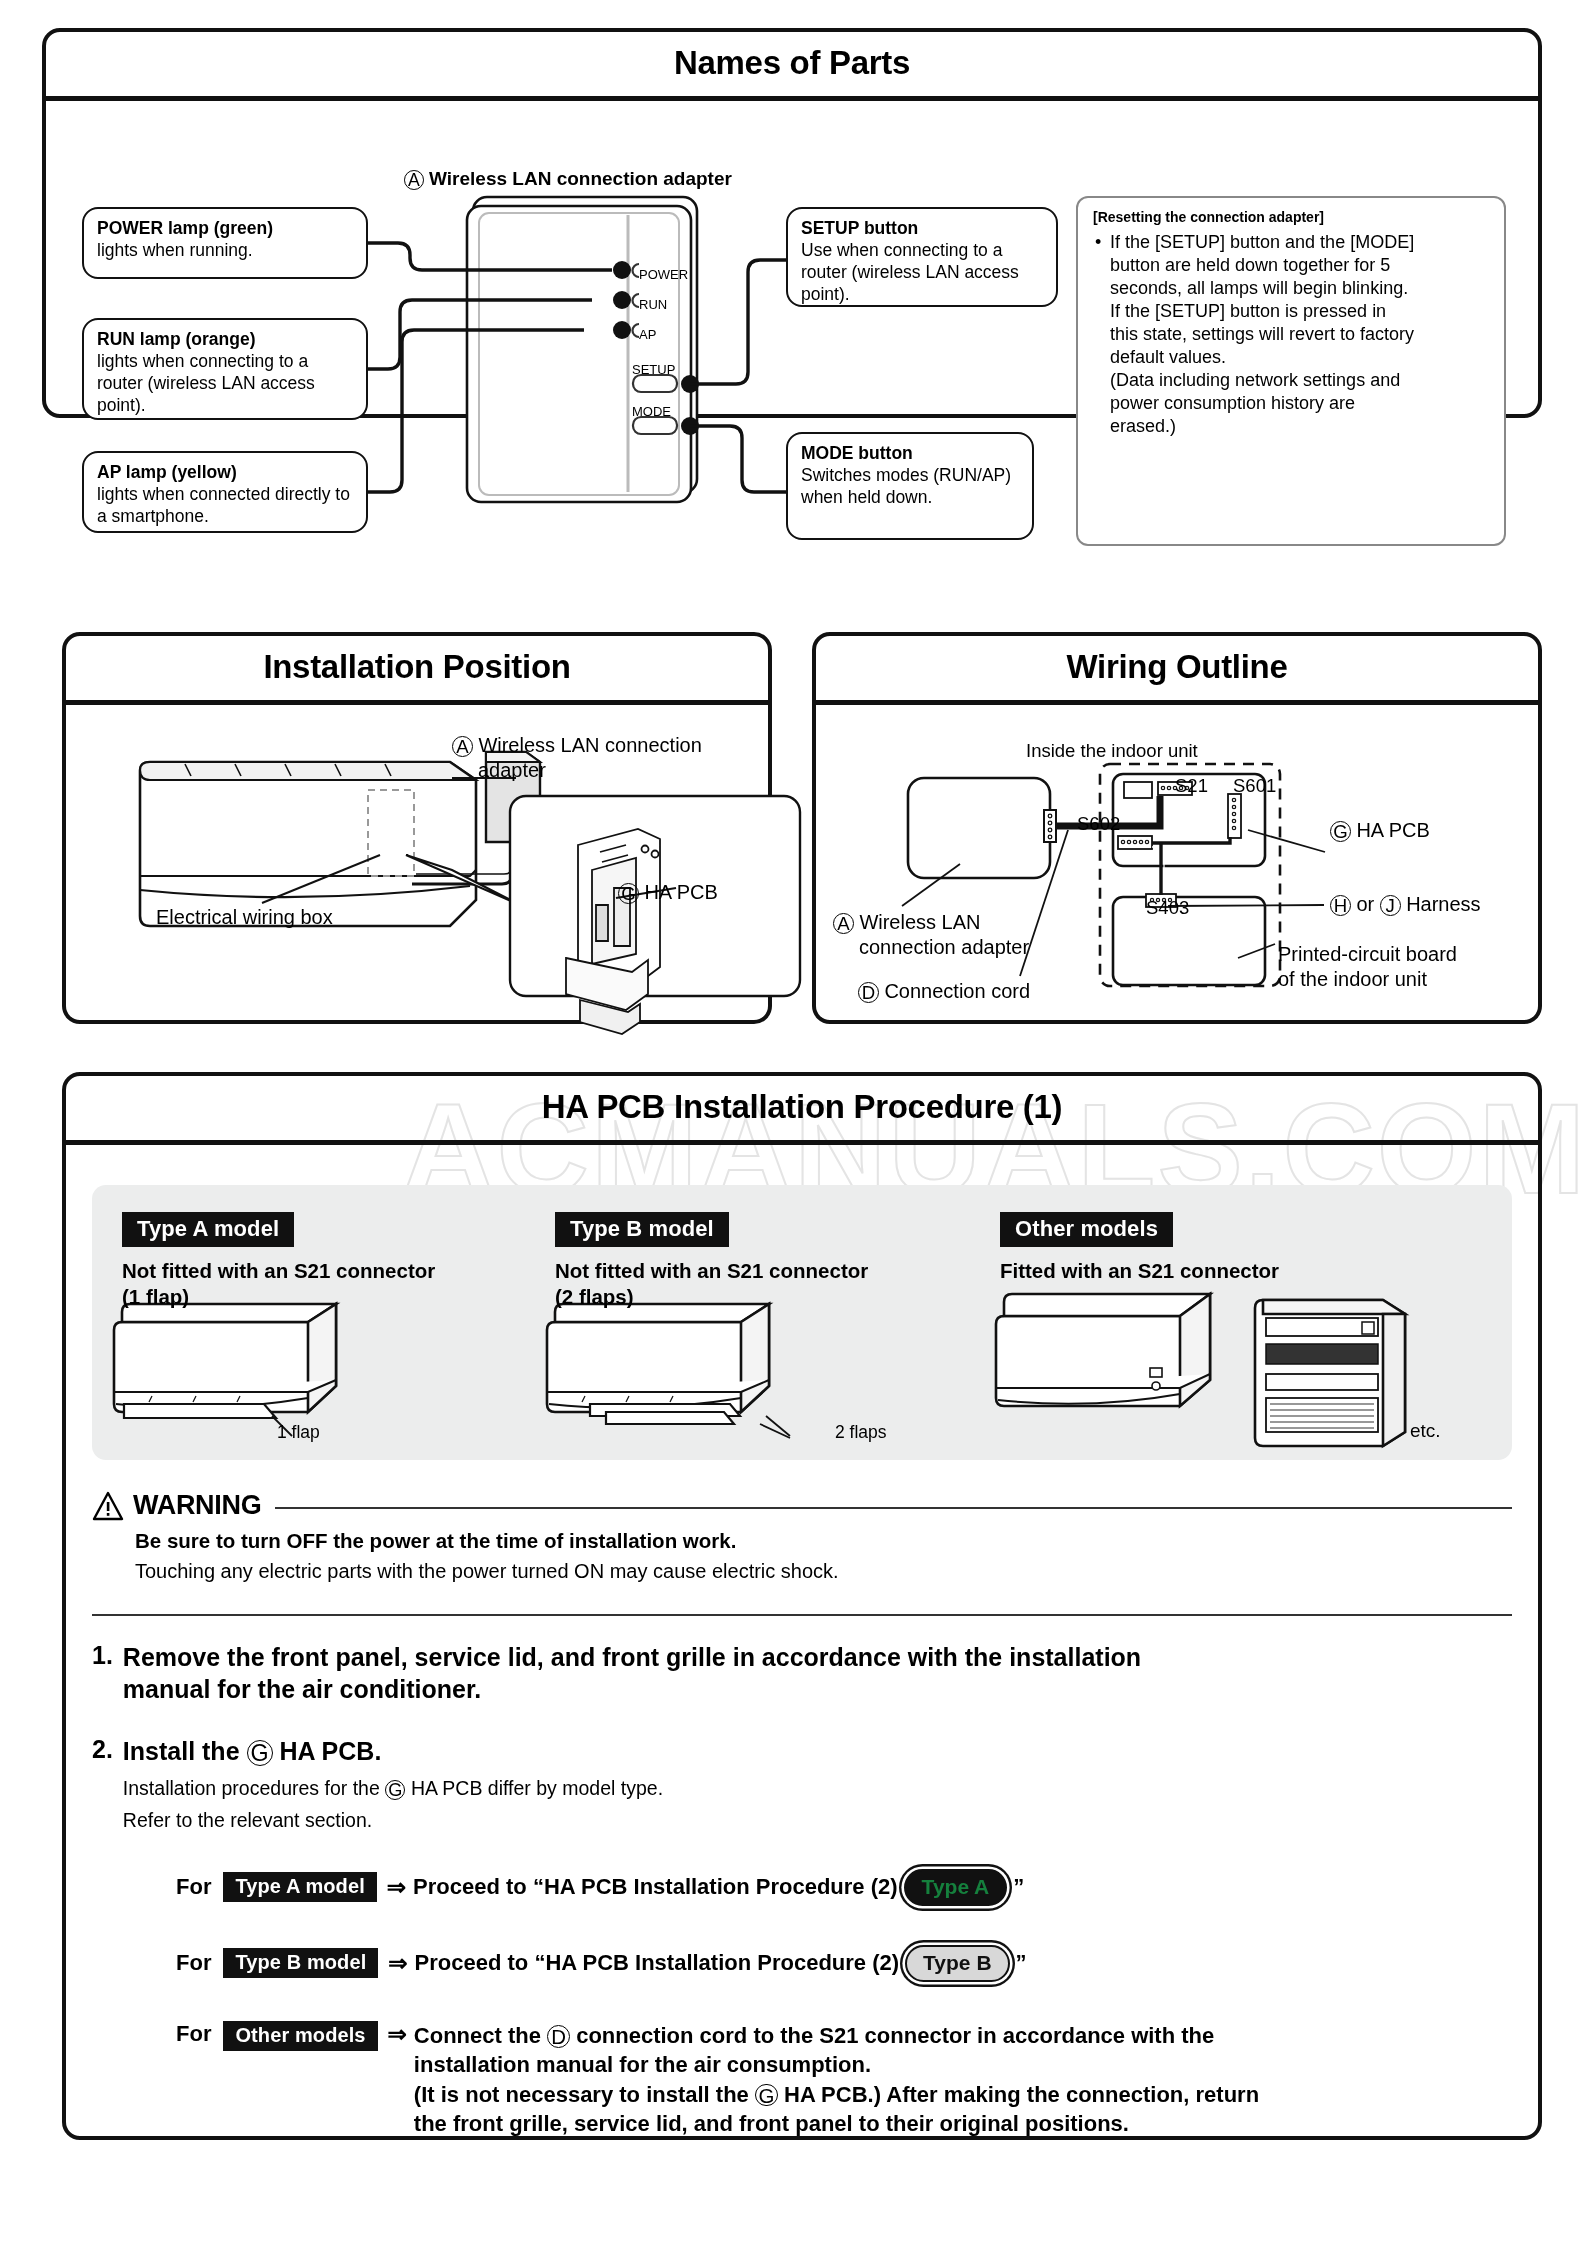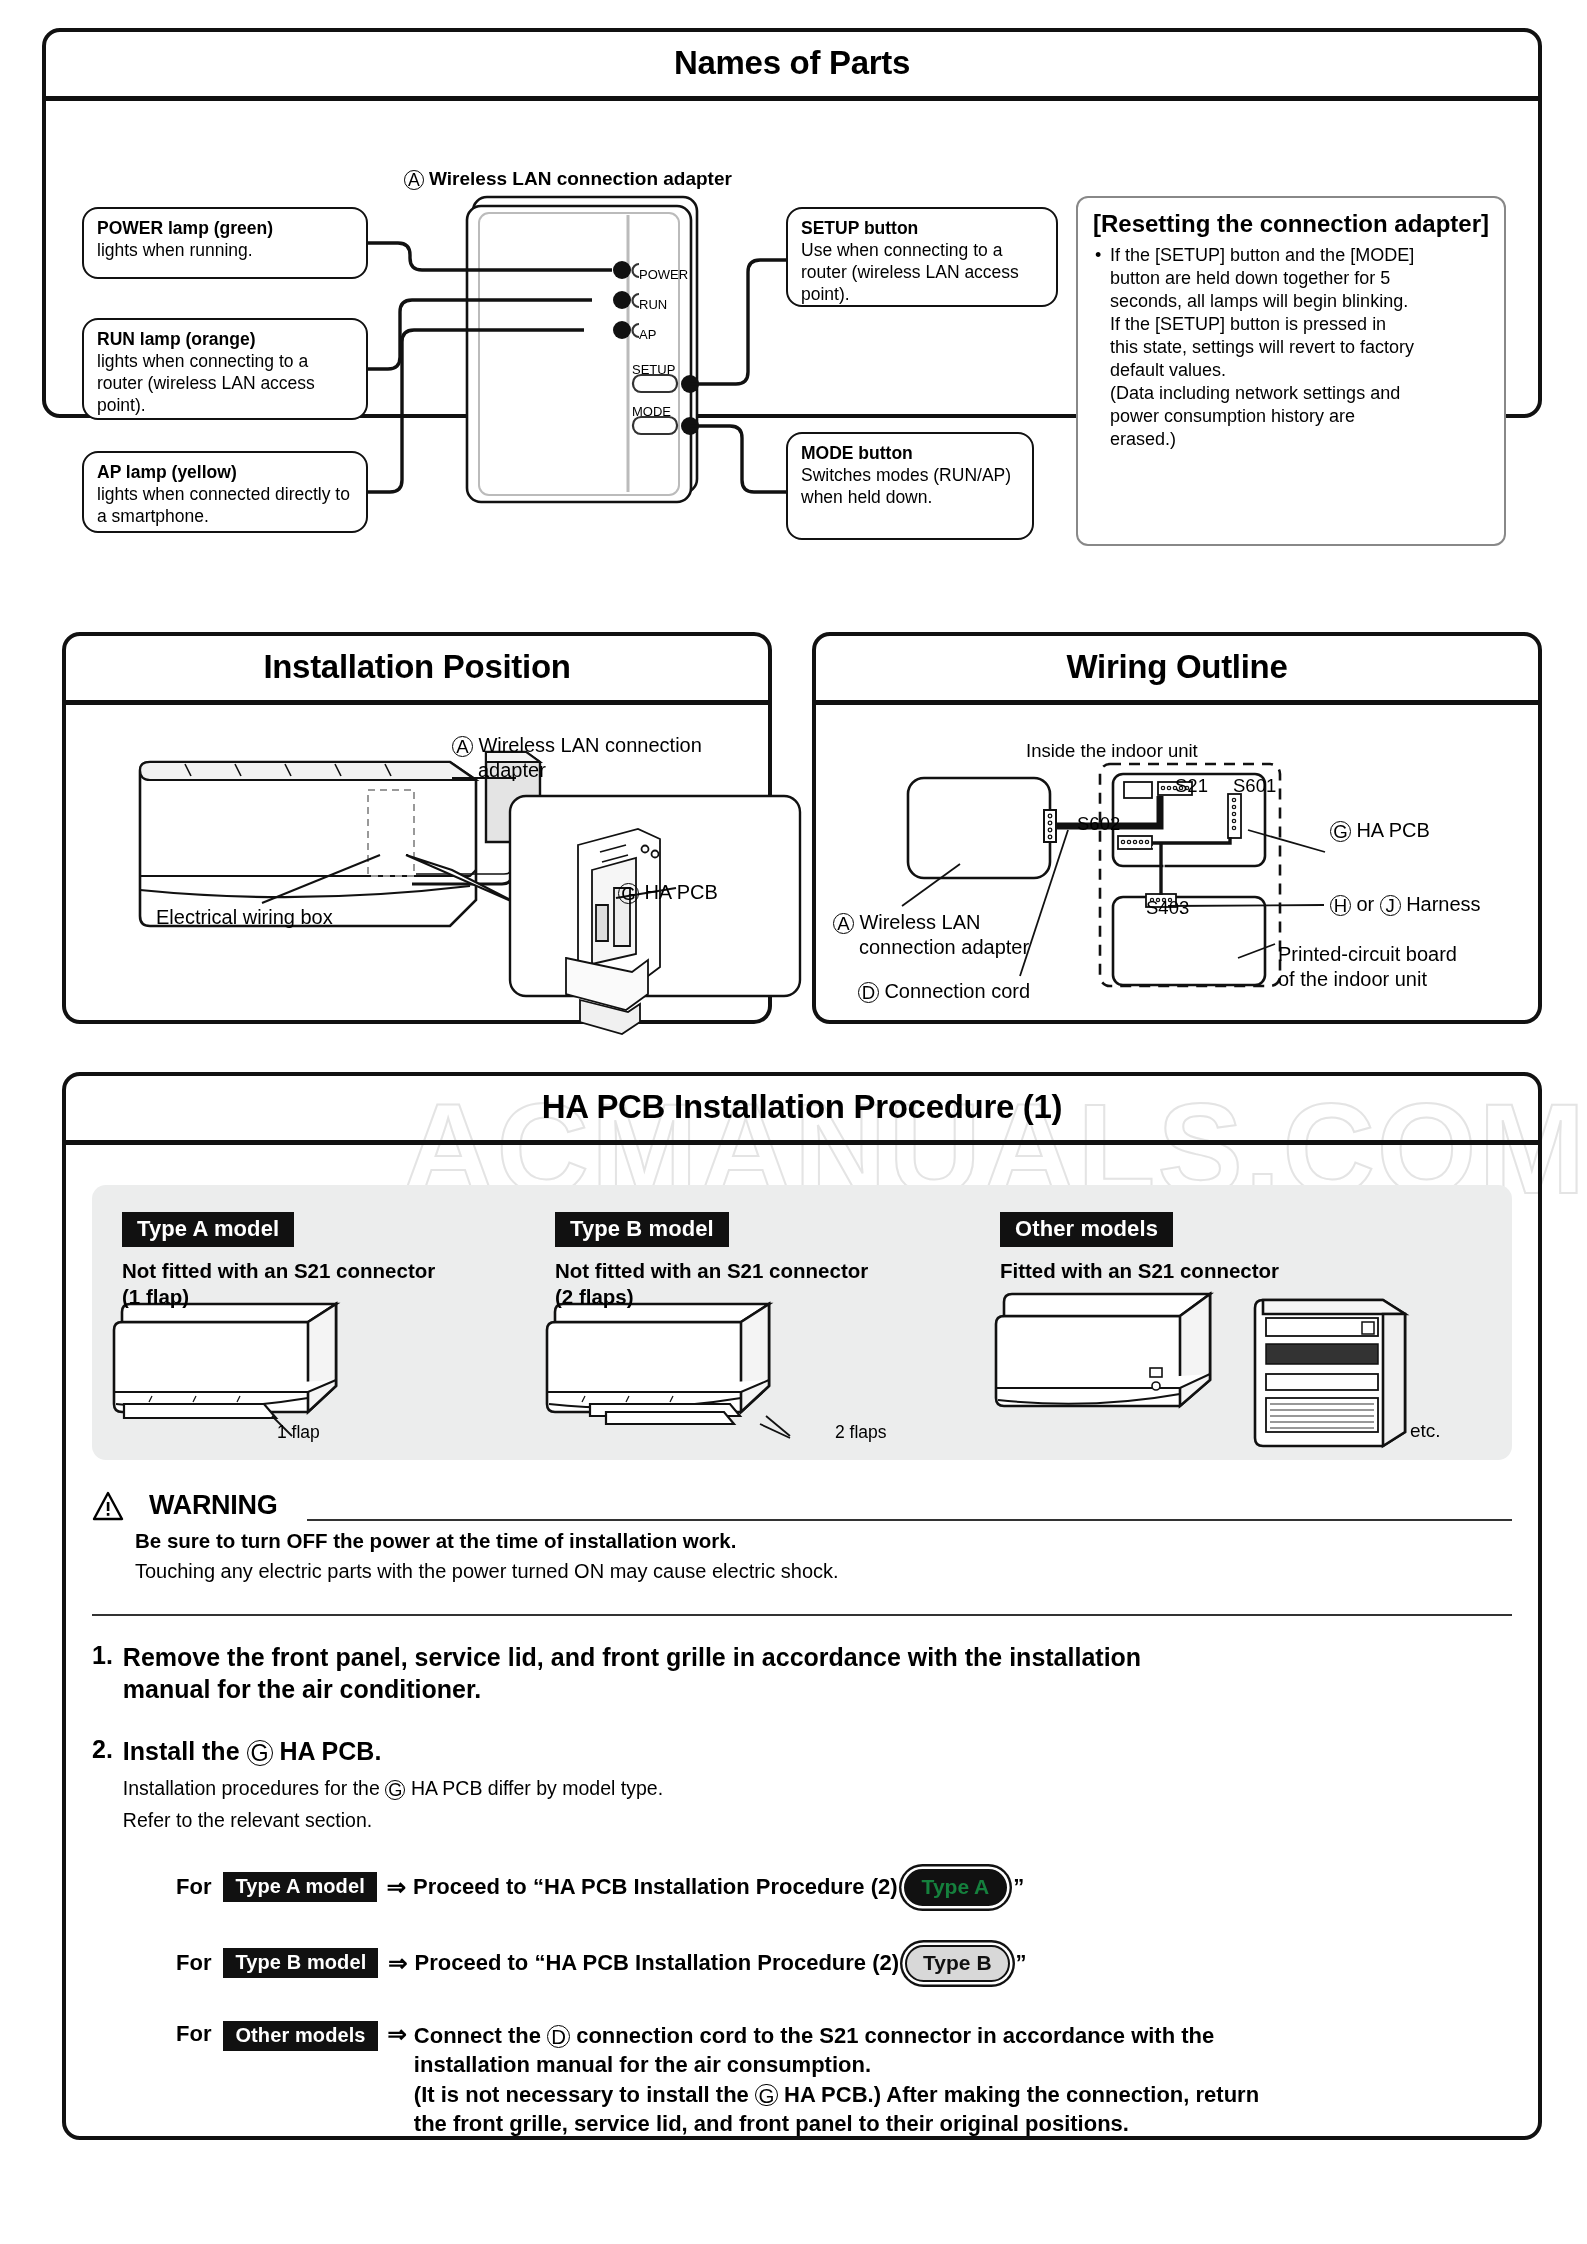--- a/index.html
+++ b/index.html
@@ -83,21 +83,21 @@
     position: absolute;
     border: 2px solid #888;
     border-radius: 12px;
     background: #fff;
     box-sizing: border-box;
     padding: 11px 14px 11px 15px;
     font-size: 18px;
     line-height: 1.28;
     z-index: 5;
   }
-  .plainbox .hdr { font-weight: bold; margin-bottom: 4px; display:block; font-size: 24px;}
+  .plainbox .hdr { font-weight: bold; margin-bottom: 4px; display:block; font-size: 14px;}
   .plainbox ul { margin: 0; padding-left: 17px; }
   .plainbox li { list-style: none; position: relative; }
   .plainbox li:before {
     content: "\2022";
     position: absolute; left: -15px; top: 0;
   }
 
   
   .circ {
     display: inline-block;
@@ -338,21 +338,21 @@
 
   <div class="model-col" style="left:1000px; top:1212px; width:470px; z-index:5;">
     <span class="badge">Other models</span>
     <div class="model-desc">
       <span>Fitted with an S21 connector</span>
     </div>
   </div>
   <div class="etc-label" style="left:1410px; top:1420px; z-index:6;">etc.</div>
 
   <div class="warn-wrap" style="left:92px; top:1490px; width:1420px; z-index:5;">
-    <div style="display:flex; align-items:flex-end;gap:16px;">
+    <div style="display:flex; align-items:center;">
       <span style="display:inline-block; width:32px; height:30px; position:relative; margin-right:9px;">
         <svg width="32" height="30" viewBox="0 0 32 30">
           <path d="M16 2 L30 28 L2 28 Z" fill="none" stroke="#000" stroke-width="2.4" stroke-linejoin="round"></path>
           <rect x="14.8" y="11" width="2.6" height="9" fill="#000"></rect>
           <rect x="14.8" y="22" width="2.6" height="2.8" fill="#000"></rect>
         </svg>
       </span>
       <span class="warn-title">WARNING</span>
       <span style="flex:1; height:2px; background:#333; margin-left:14px; margin-top:4px;"></span>
     </div>

